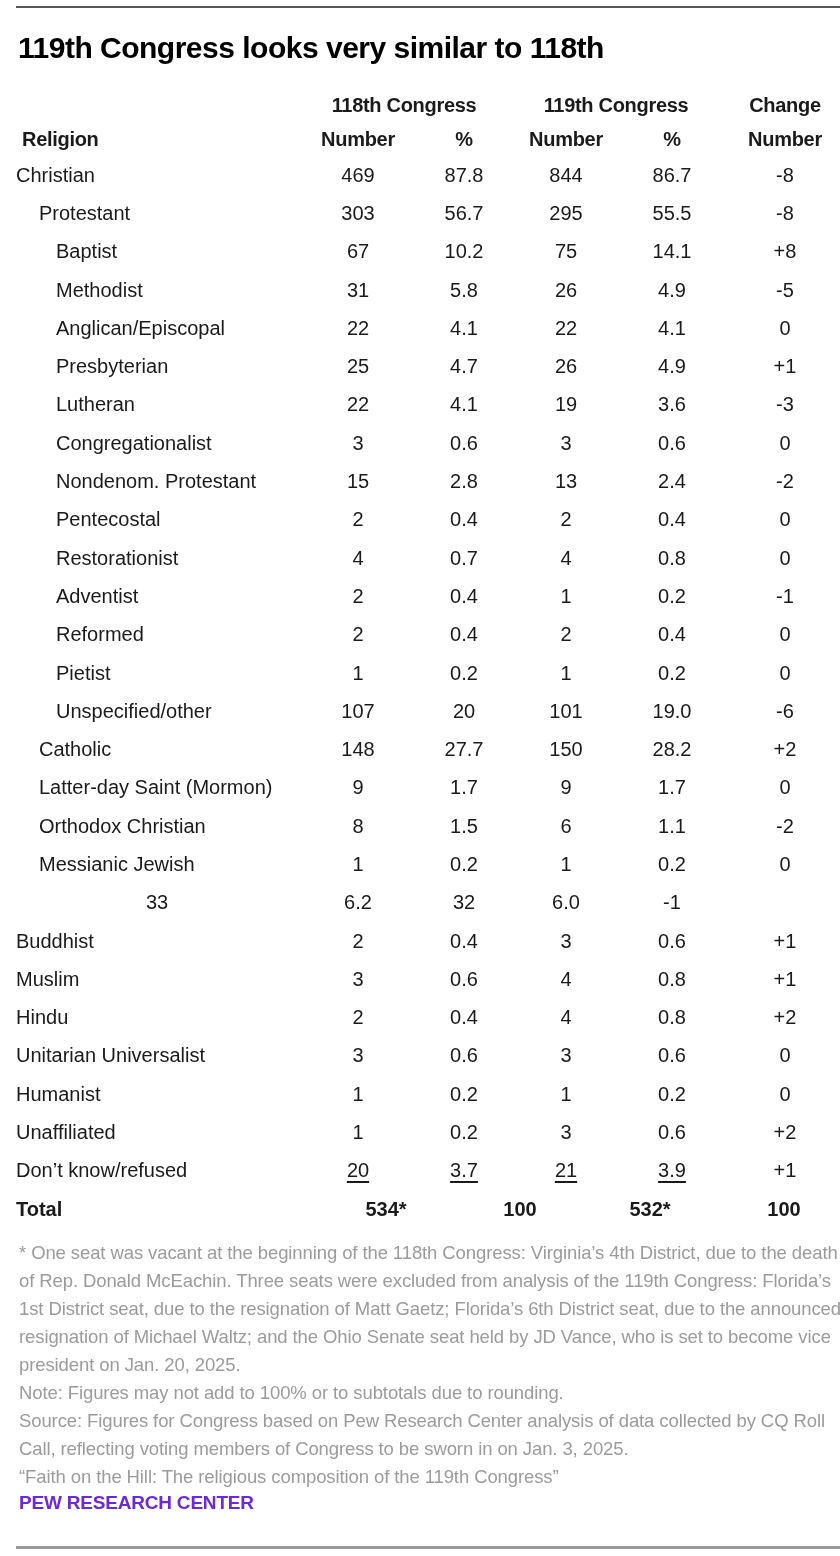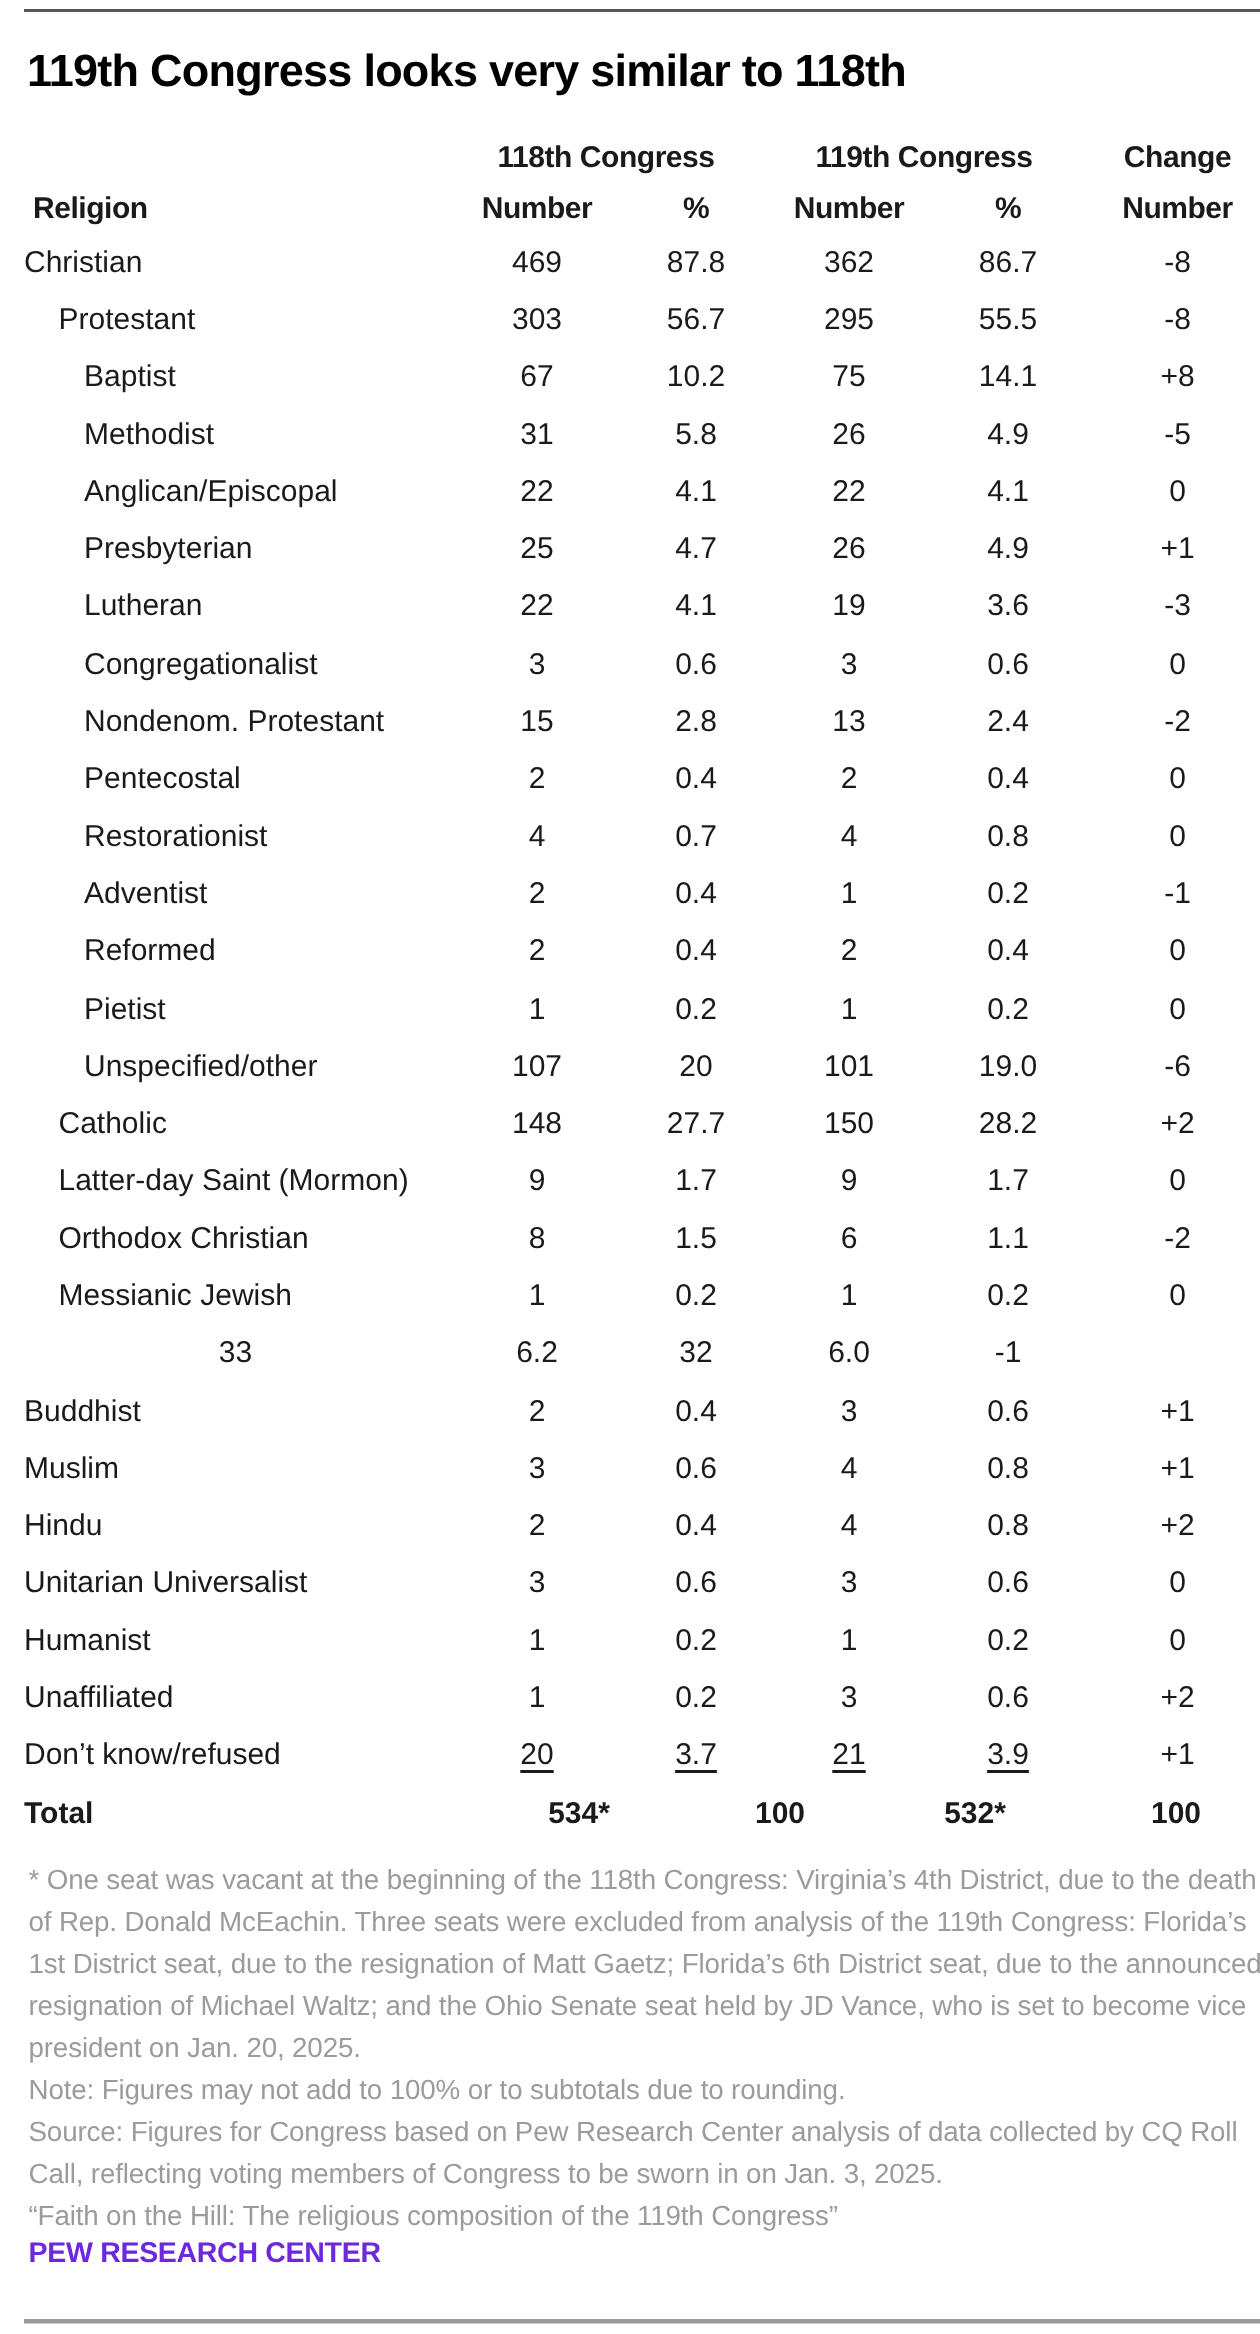--- a/index.html
+++ b/index.html
@@ -101,21 +101,21 @@
       <div class="col-header">%</div>
       <div class="col-header">Number</div>
       <div class="col-header">%</div>
       <div class="col-header">Number</div>
     </div>
     <div id="table-body">
         <div class="grid-row data-row">
           <div class="cell-label indent-0">Christian</div>
           <div class="cell-num">469</div>
           <div class="cell-num">87.8</div>
-          <div class="cell-num">362</div>
+          <div class="cell-num">844</div>
           <div class="cell-num">86.7</div>
           <div class="cell-num">-8</div>
         </div>
         <div class="grid-row data-row">
           <div class="cell-label indent-1">Protestant</div>
           <div class="cell-num">303</div>
           <div class="cell-num">56.7</div>
           <div class="cell-num">295</div>
           <div class="cell-num">55.5</div>
           <div class="cell-num">-8</div>

